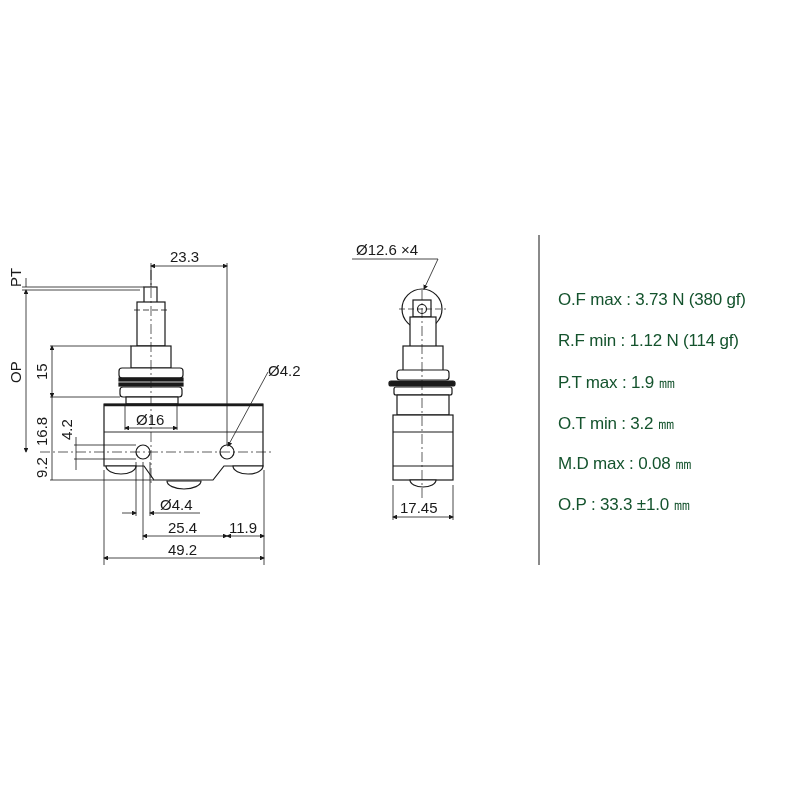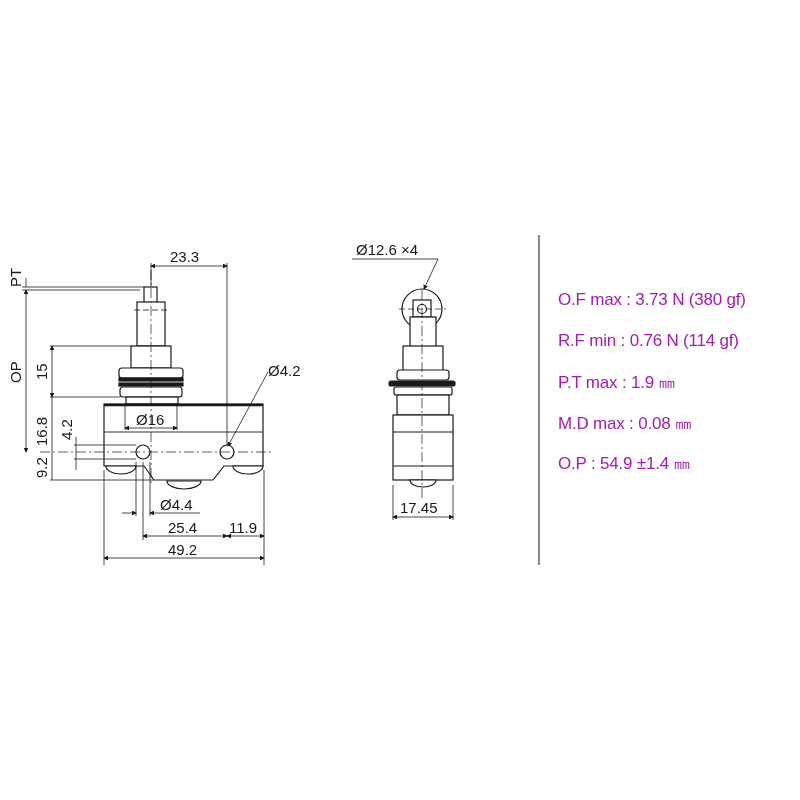--- a/index.html
+++ b/index.html
@@ -2,21 +2,21 @@
 <html><head>
 <meta charset="utf-8">
 <style>
   html, body { margin: 0; padding: 0; background: #ffffff; }
   body { width: 800px; height: 800px; position: relative; overflow: hidden;
          font-family: "Liberation Sans", sans-serif; color: #1a1a1a; }
   svg text { font-family: "Liberation Sans", sans-serif; fill: #1a1a1a; }
   .dim { font-size: 15px; }
   .spec-panel { position: absolute; left: 538px; top: 235px; width: 2px; height: 330px; background: #8a8a8a; }
   .specs { position: absolute; left: 558px; top: 290px; width: 240px; }
-  .spec { height: 40.5px; font-size: 17px; color: #a21caf; white-space: nowrap; letter-spacing: -0.2px; }
+  .spec { height: 40.5px; font-size: 17px; color: #14532d; white-space: nowrap; letter-spacing: -0.2px; }
 </style>
 </head>
 <body>
 
 <svg width="540" height="800" viewBox="0 0 540 800" style="position:absolute;left:0;top:0;">
   <defs>
     <marker id="arr" markerWidth="6" markerHeight="6" refX="5" refY="3" orient="auto">
       <path d="M0,0 L6,3 L0,6 z" fill="#1a1a1a"></path>
     </marker>
     <marker id="arrs" markerWidth="6" markerHeight="6" refX="1" refY="3" orient="auto">
@@ -138,17 +138,18 @@
     <line x1="393" y1="517" x2="453" y2="517" marker-start="url(#arrs)" marker-end="url(#arr)"></line>
   </g>
   <text class="dim" x="356" y="255">Ø12.6 ×4</text>
   <text class="dim" x="400" y="513">17.45</text>
 </svg>
 
 <div class="spec-panel"></div>
 
 <div class="specs">
   <div class="spec">O.F max : 3.73 N (380 gf)</div>
-  <div class="spec">R.F min : 0.76 N (114 gf)</div>
+  <div class="spec">R.F min : 1.12 N (114 gf)</div>
   <div class="spec">P.T max : 1.9 ㎜</div>
+  <div class="spec">O.T min : 3.2 ㎜</div>
   <div class="spec">M.D max : 0.08 ㎜</div>
-  <div class="spec">O.P : 54.9 ±1.4 ㎜</div>
+  <div class="spec">O.P : 33.3 ±1.0 ㎜</div>
 </div>
 
 </body></html>

